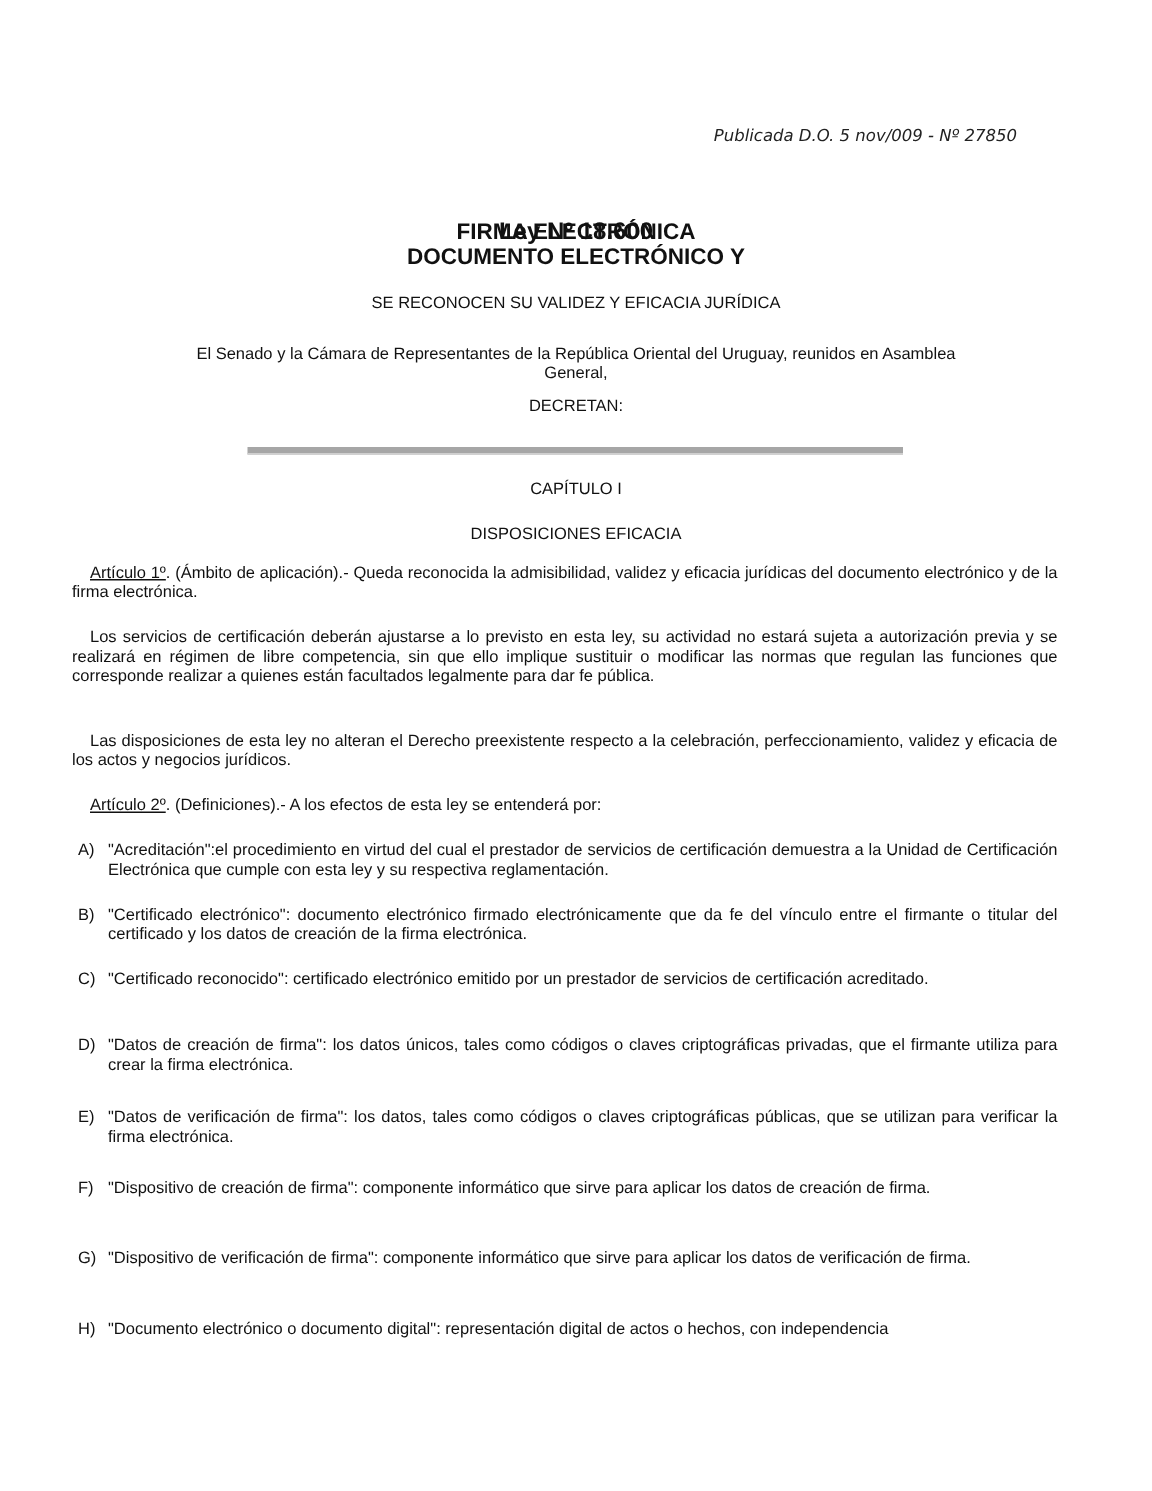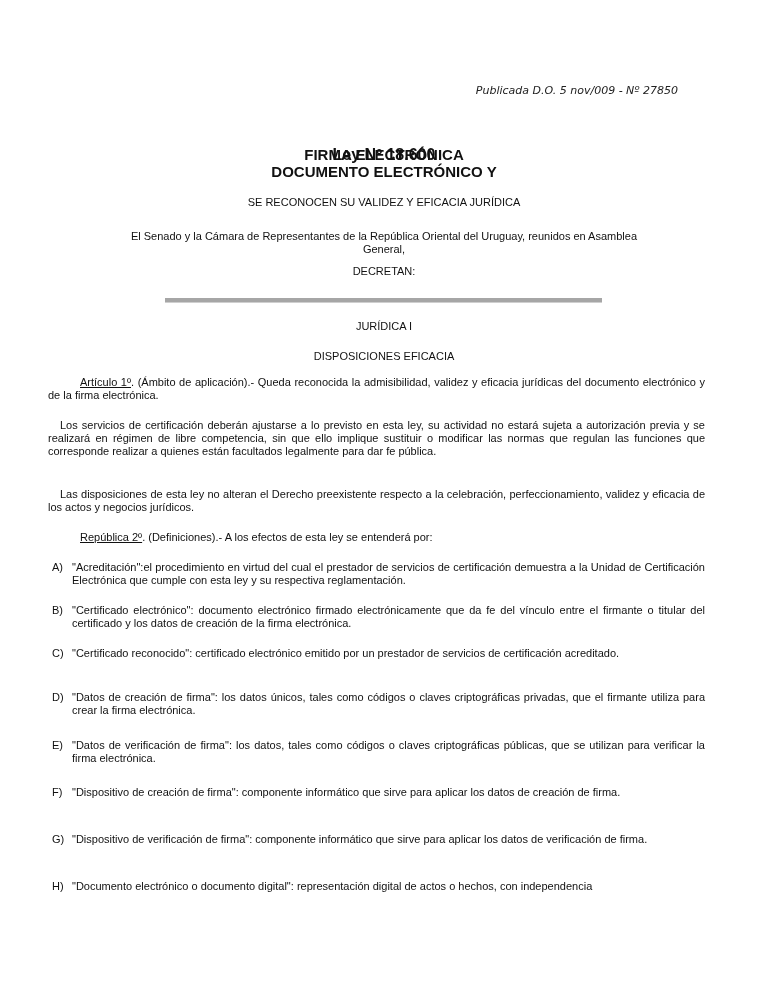--- a/index.html
+++ b/index.html
@@ -75,21 +75,20 @@
       position: absolute;
       left: 48px;
       width: 657px;
       font-size: 11px;
       line-height: 13px;
       text-align: justify;
       text-indent: 12px;
     }
     .art-link {
       text-decoration: underline;
-      margin-left: 20px;
     }
     .def {
       position: absolute;
       left: 52px;
       width: 653px;
       font-size: 11px;
       line-height: 13px;
       display: flex;
     }
     .def-letter {
@@ -116,31 +115,31 @@
   </div>
 
   <div class="center-bold" style="top:196px;">SE RECONOCEN SU VALIDEZ Y EFICACIA JURÍDICA</div>
 
   <div class="center-bold" style="top:230px;">El Senado y la Cámara de Representantes de la República Oriental del Uruguay, reunidos en Asamblea General,</div>
 
   <div class="center-bold" style="top:265px;">DECRETAN:</div>
 
   <div class="rule"></div>
 
-  <div class="center-bold" style="top:320px;">JURÍDICA I</div>
+  <div class="center-bold" style="top:320px;">CAPÍTULO I</div>
 
   <div class="center-bold" style="top:350px;">DISPOSICIONES EFICACIA</div>
 
   <div class="para" style="top:376px;"><span class="art-link">Artículo 1º</span><span>. (Ámbito de aplicación).- Queda reconocida la admisibilidad, validez y eficacia jurídicas del documento electrónico y de la firma electrónica.</span></div>
 
   <div class="para" style="top:488px;">Las disposiciones de esta ley no alteran el Derecho preexistente respecto a la celebración, perfeccionamiento, validez y eficacia de los actos y negocios jurídicos.</div>
 
   <div class="para" style="top:419px;">Los servicios de certificación deberán ajustarse a lo previsto en esta ley, su actividad no estará sujeta a autorización previa y se realizará en régimen de libre competencia, sin que ello implique sustituir o modificar las normas que regulan las funciones que corresponde realizar a quienes están facultados legalmente para dar fe pública.</div>
 
-  <div class="para" style="top:531px;"><span class="art-link">República 2º</span><span>. (Definiciones).- A los efectos de esta ley se entenderá por:</span></div>
+  <div class="para" style="top:531px;"><span class="art-link">Artículo 2º</span><span>. (Definiciones).- A los efectos de esta ley se entenderá por:</span></div>
 
   <div class="def" style="top:561px;">
     <span class="def-letter">A)</span>
     <span class="def-text">"Acreditación":el procedimiento en virtud del cual el prestador de servicios de certificación demuestra a la Unidad de Certificación Electrónica que cumple con esta ley y su respectiva reglamentación.</span>
   </div>
 
   <div class="def" style="top:604px;">
     <span class="def-letter">B)</span>
     <span class="def-text">"Certificado electrónico": documento electrónico firmado electrónicamente que da fe del vínculo entre el firmante o titular del certificado y los datos de creación de la firma electrónica.</span>
   </div>

